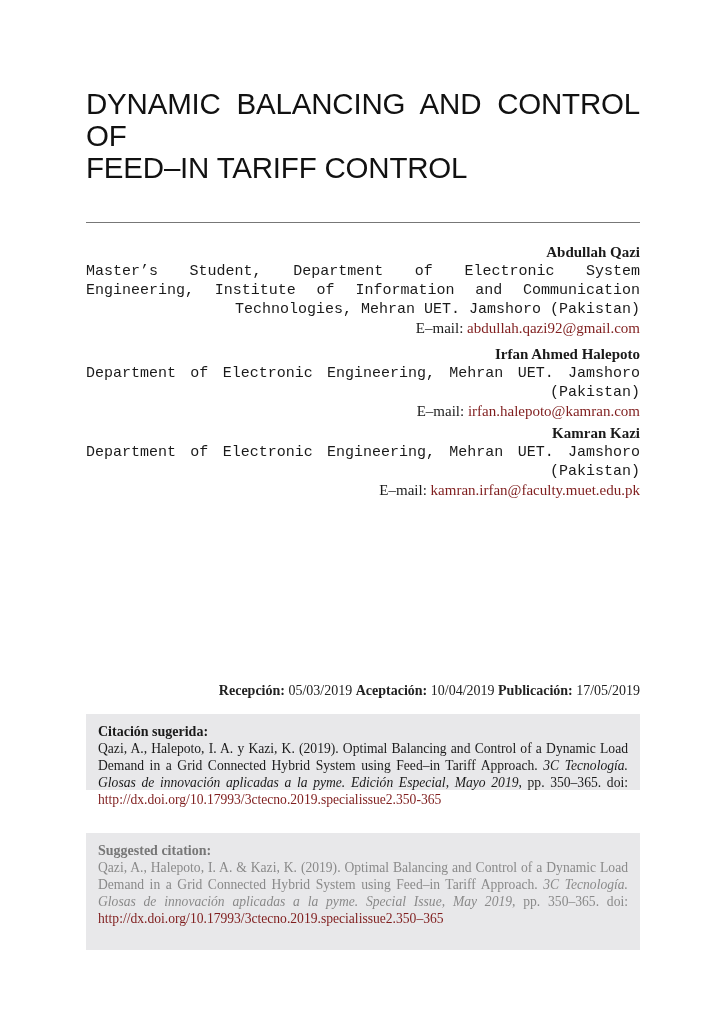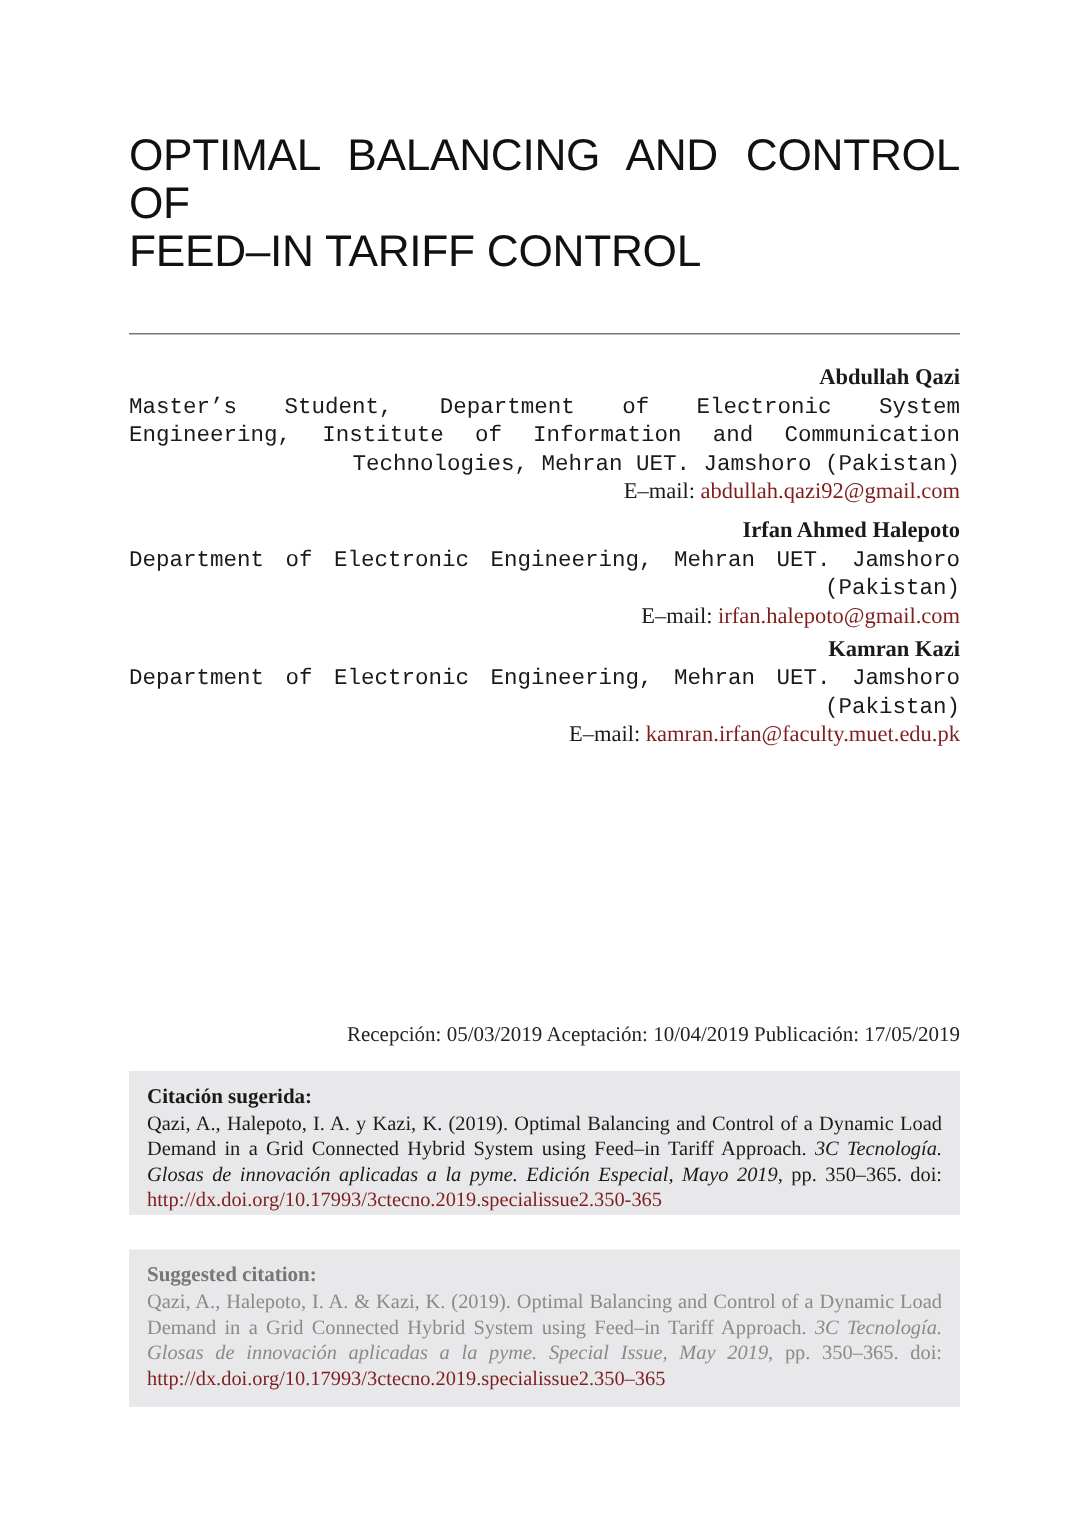--- a/index.html
+++ b/index.html
@@ -20,55 +20,55 @@
       color: #1a1a1a; text-align: right;
     }
     .author .name { font-weight: bold; display: block; }
     .author .aff { display: block; text-align: justify; text-align-last: right; font-family: Liberation Mono, monospace; }
     .author .email-line { display: block; }
     .link { color: #7f1d1d; }
     .dates {
       position: absolute; top: 683px; left: 0; width: 554px; text-align: right;
       font-family: "Liberation Serif", serif; font-size: 14px; color: #222;
     }
-    .dates b { font-weight: normal; }
+    .dates b { font-weight: bold; }
     .cite-box {
       position: absolute; left: 0; width: 554px; box-sizing: border-box;
       padding: 9px 12px 10px 12px; background: #e8e8ea;
       font-family: "Liberation Serif", serif; font-size: 13.6px; line-height: 17px;
       text-align: justify;
     }
     .cite-box .hd { font-weight: bold; display: block; font-size: 14px; }
     .cite-box i { font-style: italic; }
-    .es { top: 714px; height: 96px; color: #1a1a1a; }
-    .en { top: 833px; height: 105px; color: #8a8a8a; }
+    .es { top: 714px; height: 76px; color: #1a1a1a; }
+    .en { top: 833px; height: 117px; color: #8a8a8a; }
     .en .hd { color: #777777; }
   </style>
 </head>
 <body>
 
 <div class="page">
 
   <h1 class="title" style="margin:0;font-weight:normal;">
-    <span class="ln">OPTIMAL BALANCING AND CONTROL OF</span>
+    <span class="ln">DYNAMIC BALANCING AND CONTROL OF</span>
     <span class="ln last">FEED–IN TARIFF CONTROL</span>
   </h1>
 
   <div class="rule"></div>
 
   <div class="author" style="top:243px;">
     <span class="name">Abdullah Qazi</span>
     <span class="aff">Master’s Student, Department of Electronic System Engineering, Institute of Information and Communication Technologies, Mehran UET. Jamshoro (Pakistan)</span>
     <span class="email-line"><span>E–mail: </span><a class="link">abdullah.qazi92@gmail.com</a></span>
   </div>
 
   <div class="author" style="top:345px;">
     <span class="name">Irfan Ahmed Halepoto</span>
     <span class="aff">Department of Electronic Engineering, Mehran UET. Jamshoro (Pakistan)</span>
-    <span class="email-line"><span>E–mail: </span><a class="link">irfan.halepoto@gmail.com</a></span>
+    <span class="email-line"><span>E–mail: </span><a class="link">irfan.halepoto@kamran.com</a></span>
   </div>
 
   <div class="author" style="top:424px;">
     <span class="name">Kamran Kazi</span>
     <span class="aff">Department of Electronic Engineering, Mehran UET. Jamshoro (Pakistan)</span>
     <span class="email-line"><span>E–mail: </span><a class="link">kamran.irfan@faculty.muet.edu.pk</a></span>
   </div>
 
   <div class="dates">
     <b>Recepción:</b>

